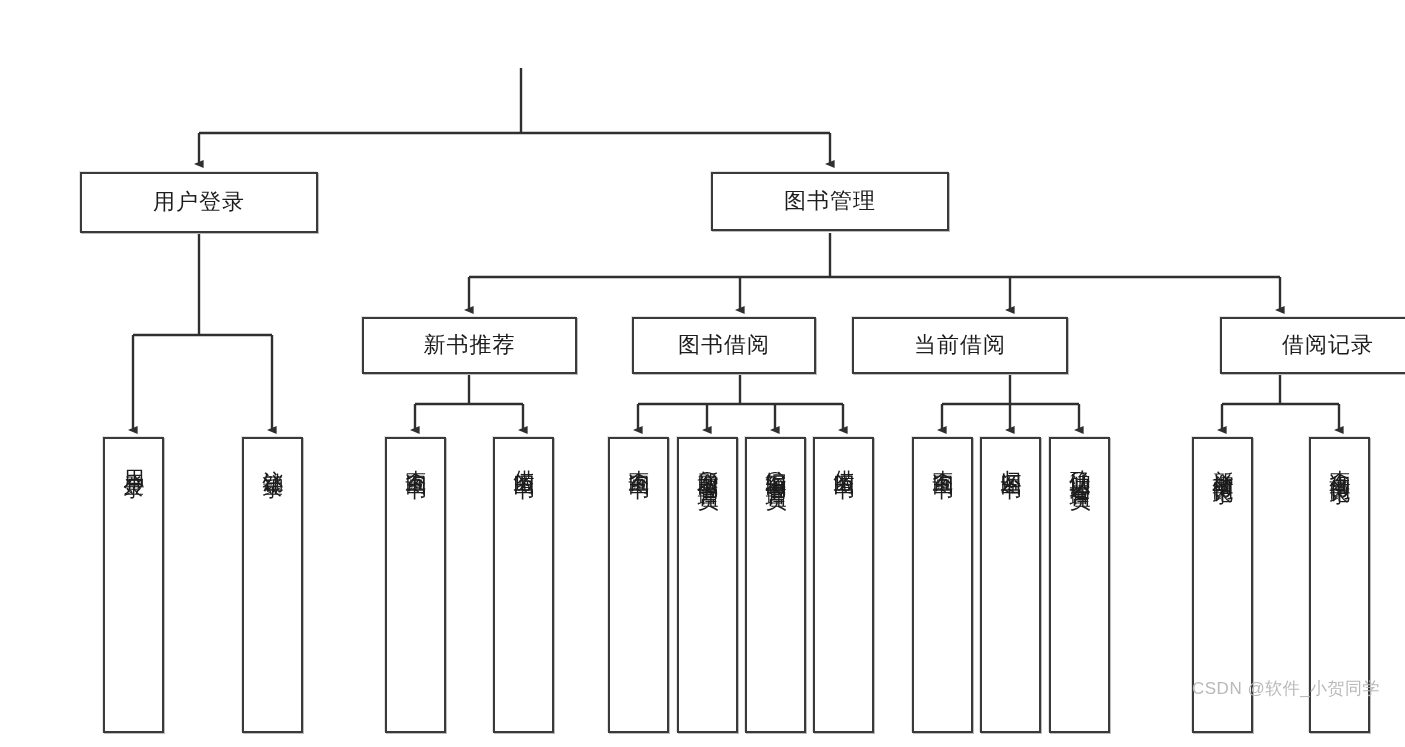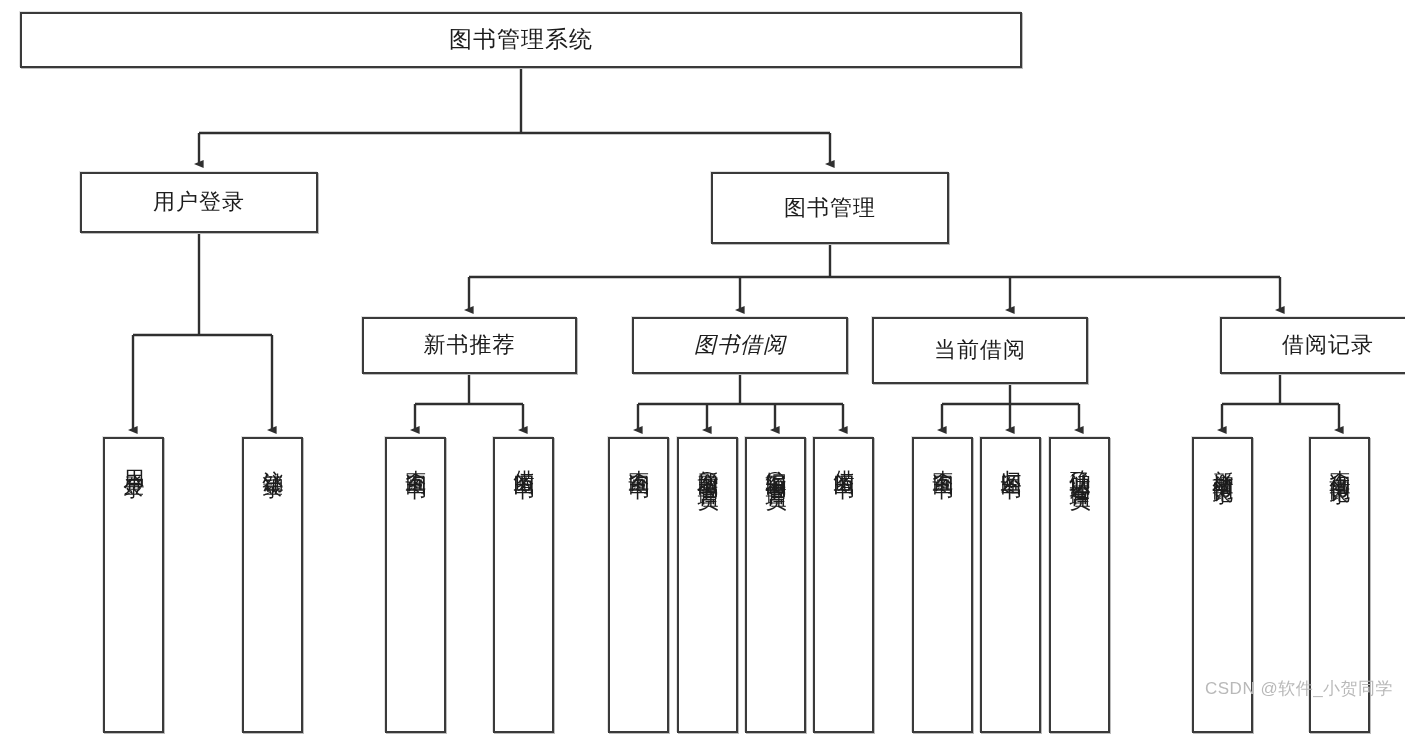--- a/index.html
+++ b/index.html
@@ -124,38 +124,35 @@
       <path d="M1010,404 L1010,430" marker-end="url(#arrow)"></path>
       <path d="M1079,404 L1079,430" marker-end="url(#arrow)"></path>
 
       <path d="M1280,374 L1280,404"></path>
       <path d="M1222,404 L1339,404"></path>
       <path d="M1222,404 L1222,430" marker-end="url(#arrow)"></path>
       <path d="M1339,404 L1339,430" marker-end="url(#arrow)"></path>
     </g>
   </svg>
 
-  <div class="node horiz root" style="left:20px; top:12px; width:1002px; height:56px;">
-    <span>图书管理系统</span>
-  </div>
 
   <div class="node horiz" style="left:80px; top:172px; width:238px; height:61px;">
     <span>用户登录</span>
   </div>
-  <div class="node horiz" style="left:711px; top:172px; width:238px; height:72px;">
+  <div class="node horiz" style="left:711px; top:172px; width:238px; height:59px;">
     <span>图书管理</span>
   </div>
 
   <div class="node horiz" style="left:362px; top:317px; width:215px; height:57px;align-items:center;">
     <span>新书推荐</span>
   </div>
-  <div class="node horiz" style="left:632px; top:317px; width:216px; height:57px;font-style:italic;">
+  <div class="node horiz" style="left:632px; top:317px; width:184px; height:57px;">
     <span>图书借阅</span>
   </div>
-  <div class="node horiz" style="left:872px; top:317px; width:216px; height:67px;font-family:Liberation Serif, serif;">
+  <div class="node horiz" style="left:852px; top:317px; width:216px; height:57px;font-family:Liberation Serif, serif;">
     <span>当前借阅</span>
   </div>
   <div class="node horiz" style="left:1220px; top:317px; width:216px; height:57px;">
     <span>借阅记录</span>
   </div>
 
   <div class="node vert" style="left:103px; top:437px; width:61px; height:296px;">
     <div class="vstack">
         <span class="vlabel">用户登录</span>
       </div>
@@ -218,15 +215,15 @@
     <div class="vstack">
         <span class="vlabel">新增借阅记录</span>
       </div>
   </div>
   <div class="node vert" style="left:1309px; top:437px; width:61px; height:296px;">
     <div class="vstack">
         <span class="vlabel">查询借阅记录</span>
       </div>
   </div>
 
-  <div class="watermark" style="left:1192px; top:677px;margin-left:13px;">CSDN @软件_小贺同学</div>
+  <div class="watermark" style="left:1192px; top:677px;">CSDN @软件_小贺同学</div>
 
 </div>
 
 </body></html>

